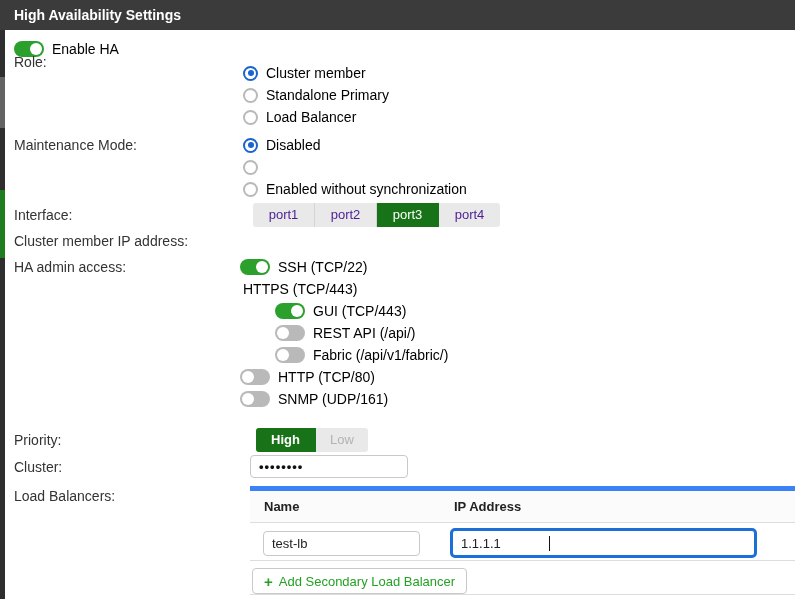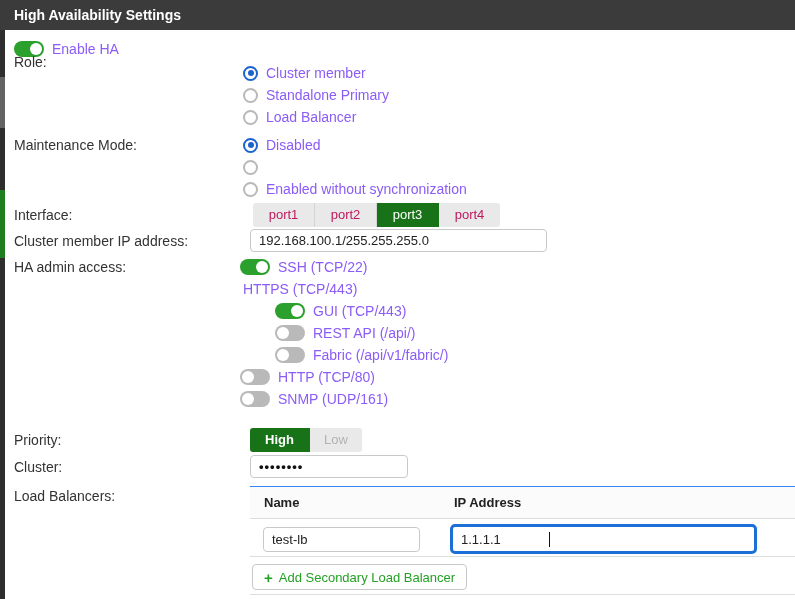--- a/index.html
+++ b/index.html
@@ -33,54 +33,54 @@
   .toggle.off .knob { left:2px; }
 
   
   .radio { width:15px; height:15px; border-radius:50%; border:2px solid #b9b9b9; background:#fff; flex:0 0 auto; position:relative; cursor:pointer; }
   .radio.sel { border-color:#1b63cf; }
   .radio.sel::after { content:""; position:absolute; left:2.5px; top:2.5px; width:6px; height:6px; border-radius:50%; background:#1b63cf; }
 
   
   .seg-group { position:absolute; display:flex; background:#e9e9e9; border-radius:3px; overflow:hidden; }
   .seg {
-    height:24px; line-height:24px; text-align:center; font-size:13px; color:#be185d;
+    height:24px; line-height:24px; text-align:center; font-size:13px; color:#4c1d95;
     border-right:1px solid #d4d4d4; cursor:pointer; white-space:nowrap;
   }
   .seg:last-child { border-right:none; }
   .seg.sel { background:#187318; color:#fff; border-right-color:#187318; }
   .seg.dim { color:#b3b3b3; }
   .seg.sel.bold { font-weight:bold; }
 
   
   .tinput {
     position:absolute; background:#fff; border:1px solid #c9c9c9; border-radius:4px;
     font-size:13px; color:#222; padding:0 8px; display:flex; align-items:center; cursor:text;
     white-space:nowrap; overflow:hidden;
   }
   .tinput.focused { border:3px solid #1d6fd8; border-radius:5px; }
   .cursor-bar { display:inline-block; width:1px; height:15px; background:#111; margin-left:1px; }
   .pw { letter-spacing:1px; font-size:13px; color:#111; font-weight:bold; }
 
   
   .lb-table { position:absolute; left:250px; top:486px; width:545px; height:109px;
-    border-top:1px solid #3b82f6; border-bottom:1px solid #ddd; background:#fff; }
+    border-top:5px solid #3b82f6; border-bottom:1px solid #ddd; background:#fff; }
   .lb-head { position:relative; height:32px; background:#fbfbfb; border-bottom:1px solid #ddd; }
   .lb-head .col { position:absolute; top:0; height:32px; line-height:32px; font-size:13px; font-weight:bold; color:#222; }
   .lb-row { position:relative; height:38px; border-bottom:1px solid #ddd; background:#fff;text-align:right; }
   .lb-foot { position:relative; height:38px; }
 
   .add-btn {
     position:absolute; left:2px; top:7px; height:26px; display:inline-flex; align-items:center; gap:6px;
     background:#fff; border:1px solid #c9c9c9; border-radius:4px; padding:0 11px;
     font-size:13px; color:#23a123; cursor:pointer; white-space:nowrap;
   }
   .add-btn .plus { font-size:15px; font-weight:bold; color:#23a123; }
 
-  .ctl-label { line-height:18px; white-space:nowrap; color:#8b5cf6; }
+  .ctl-label { line-height:18px; white-space:nowrap; color:#000000; }
 </style>
 </head>
 <body>
 
 <div id="screen">
 
   <div class="titlebar">High Availability Settings</div>
 
   <div class="side-strip">
     <div class="thumb"></div>
@@ -123,23 +123,20 @@
 
   <div class="label" style="top:205px;">Interface:</div>
   <div class="seg-group" style="left:253px; top:203px;">
     <span class="seg" style="width:62px;">port1</span>
     <span class="seg" style="width:62px;">port2</span>
     <span class="seg sel" style="width:62px;">port3</span>
     <span class="seg" style="width:61px;text-align:center;">port4</span>
   </div>
 
   <div class="label" style="top:231px;">Cluster member IP address:</div>
-  <div class="tinput" style="left:250px; top:229px; width:297px; height:23px;">
-    <span>192.168.100.1/255.255.255.0</span>
-  </div>
 
   <div class="label" style="top:257px;">HA admin access:</div>
 
   <div class="row" style="left:240px; top:257px;">
     <span class="toggle on">
         <span class="knob"></span>
       </span>
     <span class="ctl-label">SSH (TCP/22)</span>
   </div>
   <div class="row" style="left:243px; top:279px;">
@@ -170,21 +167,21 @@
     <span class="ctl-label">HTTP (TCP/80)</span>
   </div>
   <div class="row" style="left:240px; top:389px;">
     <span class="toggle off">
         <span class="knob"></span>
       </span>
     <span class="ctl-label">SNMP (UDP/161)</span>
   </div>
 
   <div class="label" style="top:430px;">Priority:</div>
-  <div class="seg-group" style="left:250px; top:428px;">
+  <div class="seg-group" style="left:256px; top:428px;">
     <span class="seg sel bold" style="width:60px;">High</span>
     <span class="seg dim" style="width:52px;">Low</span>
   </div>
 
   <div class="label" style="top:457px;">Cluster:</div>
   <div class="tinput" style="left:250px; top:455px; width:158px; height:23px;">
     <span class="pw">••••••••</span>
   </div>
 
   <div class="label" style="top:486px;">Load Balancers:</div>

